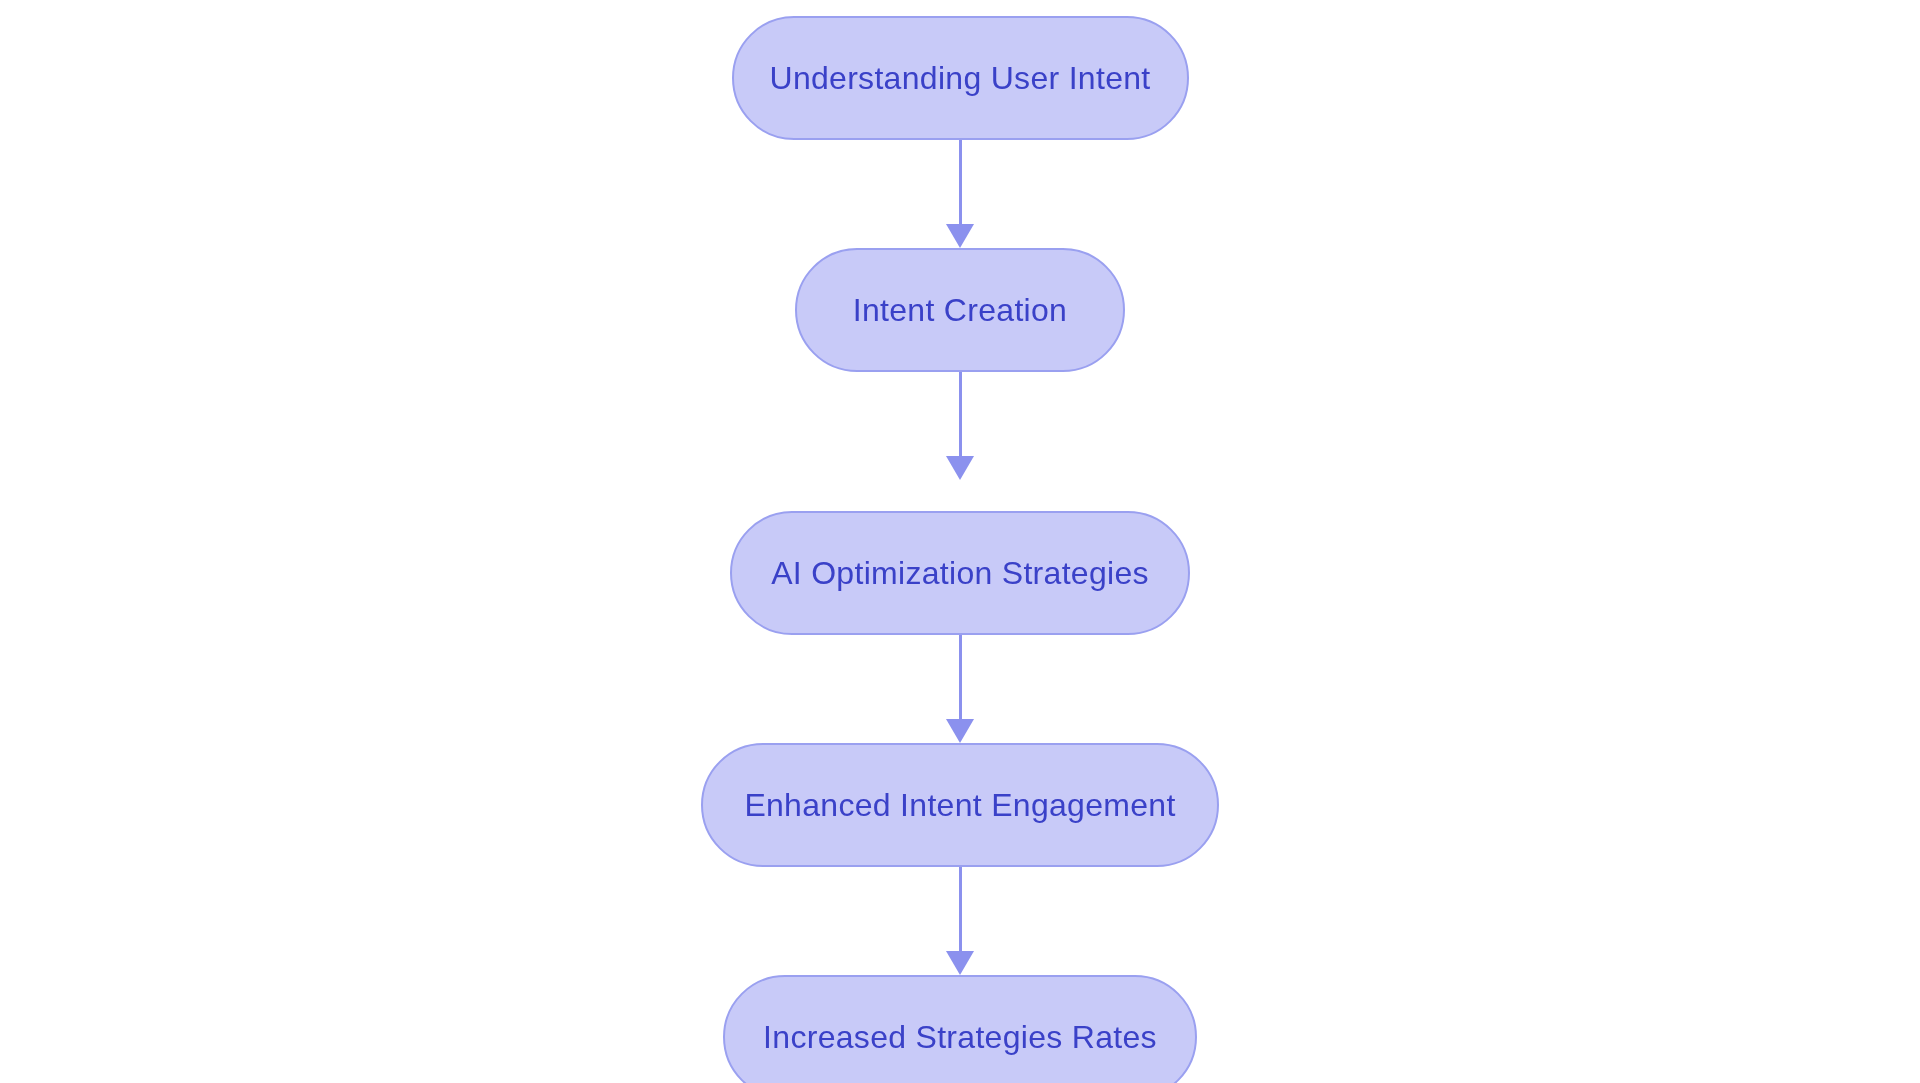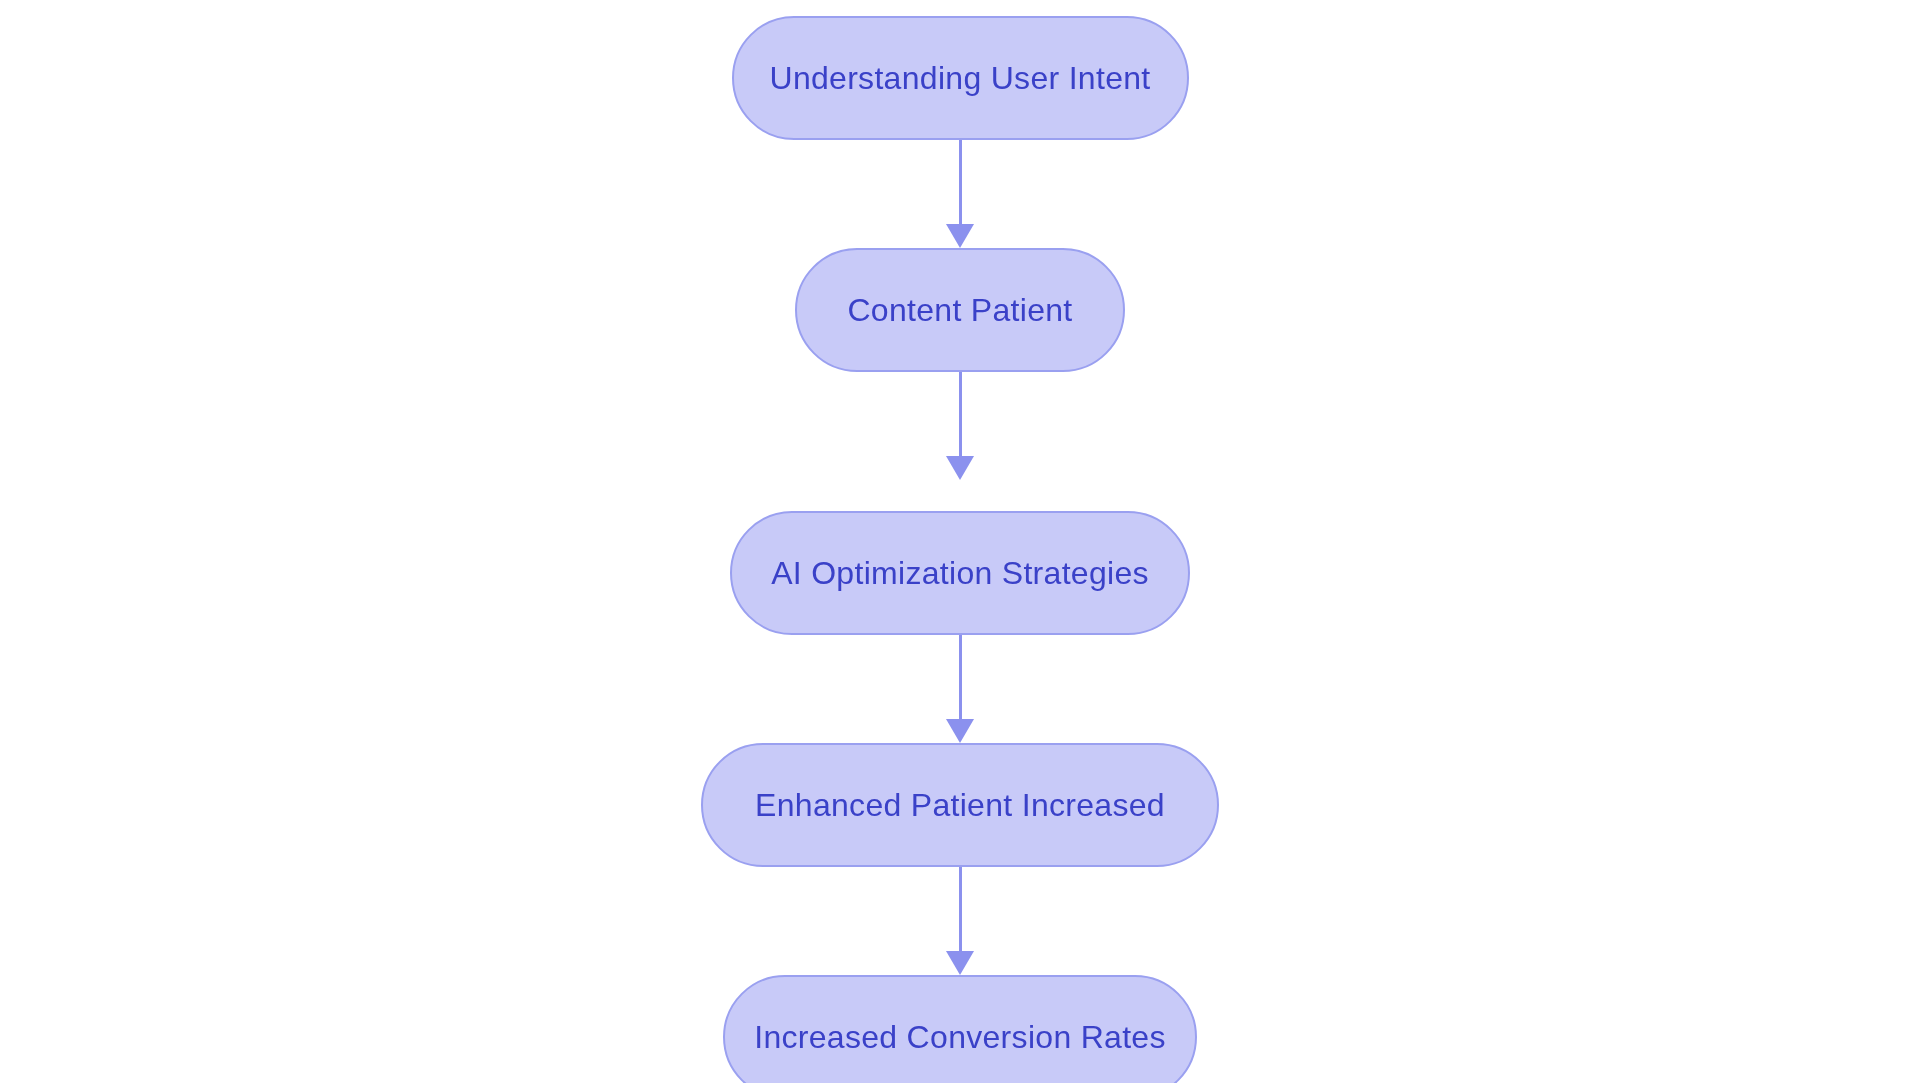--- a/index.html
+++ b/index.html
@@ -76,43 +76,43 @@
   <div class="flow-node n1">
     <span>Understanding User Intent</span>
   </div>
 
   <div class="connector">
     <div class="line"></div>
     <div class="head"></div>
   </div>
 
   <div class="flow-node n2">
-    <span>Content Patient</span>
+    <span>Intent Creation</span>
   </div>
 
   <div class="connector">
     <div class="line"></div>
     <div class="head"></div>
   </div>
 
   <div class="flow-node n3">
     <span>AI Optimization Strategies</span>
   </div>
 
   <div class="connector">
     <div class="line"></div>
     <div class="head"></div>
   </div>
 
   <div class="flow-node n4">
-    <span>Enhanced Patient Increased</span>
+    <span>Enhanced Intent Engagement</span>
   </div>
 
   <div class="connector">
     <div class="line"></div>
     <div class="head"></div>
   </div>
 
   <div class="flow-node n5">
-    <span>Increased Conversion Rates</span>
+    <span>Increased Strategies Rates</span>
   </div>
 
 </div>
 
 </body></html>

